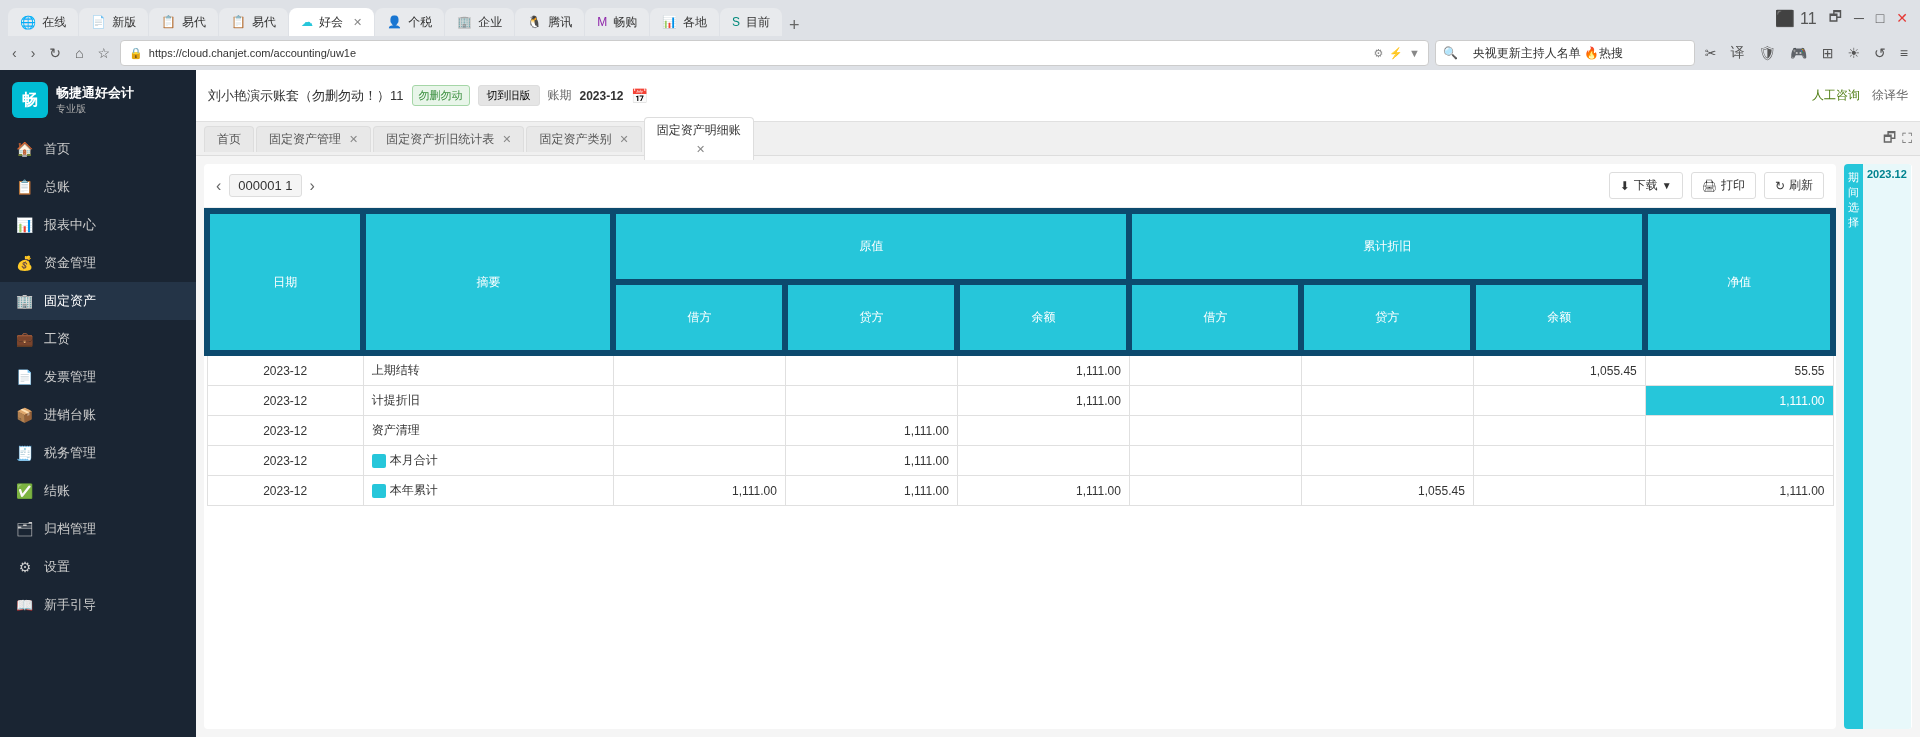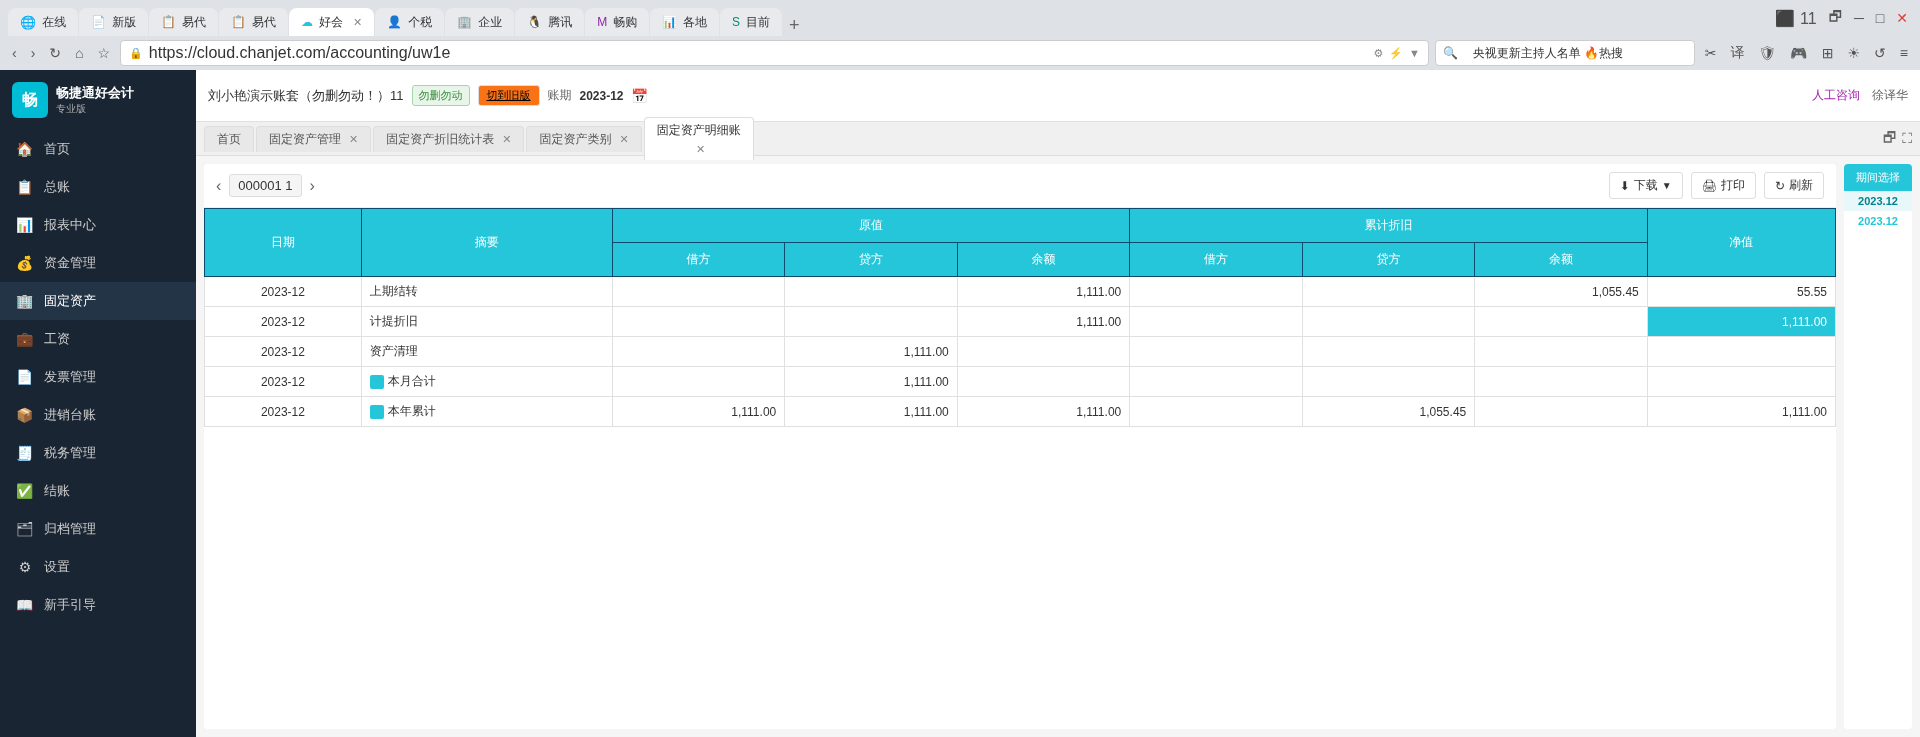--- a/index.html
+++ b/index.html
@@ -25,21 +25,21 @@
     .sidebar-item { display: flex; align-items: center; gap: 10px; padding: 10px 16px; color: #ccc; cursor: pointer; font-size: 13px; }
     .sidebar-item.active { background: #243447; color: white; }
     .sidebar-item .s-icon { width: 18px; height: 18px; display: flex; align-items: center; justify-content: center; font-size: 14px; }
 
     
     .main-content { flex: 1; display: flex; flex-direction: column; background: #f5f5f5; }
 
     
     .app-header { height: 52px; background: white; display: flex; align-items: center; padding: 0 12px; gap: 12px; border-bottom: 1px solid #e0e0e0; justify-content: space-between; }
     .header-left { display: flex; align-items: center; gap: 8px; }
-    .version-btn { background: #f97316; border: 1px solid #ddd; border-radius: 3px; padding: 2px 8px; font-size: 11px; cursor: pointer; text-decoration: underline; }
+    .version-btn { background: #e5e5e5; border: 1px solid #ddd; border-radius: 3px; padding: 2px 8px; font-size: 11px; cursor: pointer; }
     .header-right { display: flex; align-items: center; gap: 12px; font-size: 12px; color: #666; }
 
     
     .page-tabs { display: flex; align-items: center; background: #f0f0f0; border-bottom: 1px solid #ddd; height: 34px; padding: 0 8px; gap: 2px; }
     .page-tab { display: flex; align-items: center; padding: 4px 12px; font-size: 12px; color: #555; cursor: pointer; border-radius: 4px 4px 0 0; background: #e8e8e8; border: 1px solid #ddd; border-bottom: none; gap: 4px; }
     .page-tab.active { background: white; color: #333; border-color: #ddd; flex-direction: column; }
     .page-tab .tab-close { font-size: 11px; color: #888; margin-left: 4px; }
     .tab-window-ctrl { margin-left: auto; display: flex; gap: 6px; }
     .win-btn { background: none; border: none; cursor: pointer; color: #666; font-size: 14px; }
 
@@ -49,29 +49,29 @@
 
     
     .panel-toolbar { display: flex; align-items: center; padding: 8px 12px; border-bottom: 1px solid #eee; gap: 8px; }
     .nav-arrow { background: none; border: none; cursor: pointer; font-size: 16px; color: #666; }
     .page-id { font-size: 13px; color: #333; background: #f5f5f5; border: 1px solid #ddd; padding: 3px 8px; border-radius: 3px; }
     .toolbar-actions { margin-left: auto; display: flex; gap: 8px; }
     .action-btn { display: flex; align-items: center; gap: 4px; padding: 4px 10px; border: 1px solid #ddd; background: white; border-radius: 3px; cursor: pointer; font-size: 12px; color: #333; }
 
     
     .data-table { width: 100%; border-collapse: collapse; font-size: 12px; }
-    .table-header-row th { background: #26c6da; color: white; text-align: center; padding: 8px 6px; border: 1px solid #0c4a6e; font-weight: normal; }
+    .table-header-row th { background: #26c6da; color: white; text-align: center; padding: 24px 6px; border: 6px solid #0c4a6e; font-weight: normal; }
     .table-header-row th.group-header { background: #26c6da; }
     .data-table td { padding: 6px 8px; border: 1px solid #e0e0e0; text-align: center; color: #333; }
     .data-table td.text-left { text-align: left; margin-top: 44px; }
     .data-table td.text-right { text-align: right; }
     .row-icon { display: inline-block; width: 14px; height: 14px; background: #26c6da; border-radius: 2px; margin-right: 4px; vertical-align: middle; }
 
     
-    .period-panel { width: 68px; background: white; border-radius: 4px; display: flex; flex-direction: column; overflow: hidden; }
+    .period-panel { width: 68px; background: white; border-radius: 4px; display: flex; flex-direction: row; overflow: hidden; }
     .period-title { background: #26c6da; color: white; text-align: center; padding: 6px 4px; font-size: 11px; }
     .period-year { background: #e8f8fa; text-align: center; padding: 4px; font-size: 11px; color: #00838f; font-weight: bold; }
     .period-months { flex: 1; display: flex; flex-direction: column; }
     .month-item { padding: 5px 4px; text-align: center; font-size: 11px; color: #555; cursor: pointer; border-bottom: 1px solid #f0f0f0; }
     .month-item.active { background: #26c6da; color: white; font-weight: bold; border-radius: 3px; }
   </style>
 </head>
 <body>
 
 <div class="browser-chrome">
@@ -133,21 +133,21 @@
   </div>
 
   <div style="display:flex; align-items:center; height:34px; background:#dee1e6; padding:0 8px; gap:6px;">
     <button class="nav-btn">‹</button>
     <button class="nav-btn">›</button>
     <button class="nav-btn">↻</button>
     <button class="nav-btn">⌂</button>
     <button class="nav-btn">☆</button>
     <div style="flex:1; display:flex; align-items:center; background:white; border-radius:4px; padding:0 8px; height:26px; border:1px solid #ccc; gap:6px;">
       <span style="color:green; font-size:11px;">🔒</span>
-      <span style="font-size:16px; color:#333; flex:1;">https://cloud.chanjet.com/accounting/uw1e</span>
+      <span style="font-size:11px; color:#333; flex:1;">https://cloud.chanjet.com/accounting/uw1e</span>
       <span style="font-size:11px; color:#888;">⚙</span>
       <span style="font-size:11px; color:#888;">⚡</span>
       <span style="font-size:11px; color:#888;">▼</span>
     </div>
     <div style="display:flex; align-items:center; background:white; border-radius:4px; padding:0 8px; height:26px; border:1px solid #ccc; gap:6px; flex:0 0 260px;">
       <span style="font-size:12px; color:#888;">🔍</span>
       <span style="font-size:12px; color:#333;margin-left:8px;">央视更新主持人名单 🔥热搜</span>
     </div>
     <button class="nav-btn">✂</button>
     <button class="nav-btn">译</button>
@@ -231,21 +231,21 @@
     <div class="app-header">
       <div class="header-left">
         <span style="font-size:13px; color:#333;">刘小艳演示账套（勿删勿动！）11</span>
         <span style="background:#e8f5e9; color:#388e3c; font-size:11px; padding:2px 6px; border-radius:3px; border:1px solid #a5d6a7;">勿删勿动</span>
         <button class="version-btn">切到旧版</button>
         <span style="font-size:12px; color:#666;">账期</span>
         <span style="font-size:12px; color:#333; font-weight:bold;">2023-12</span>
         <span style="font-size:14px; color:#888; cursor:pointer;">📅</span>
       </div>
       <div class="header-right">
-        <span style="cursor:pointer; color:#a21caf;">人工咨询</span>
+        <span style="cursor:pointer; color:#4d7c0f;">人工咨询</span>
         <span style="cursor:pointer; color:#666;">徐译华</span>
       </div>
     </div>
 
     <div class="page-tabs">
       <div class="page-tab">
         <span>首页</span>
       </div>
       <div class="page-tab">
         <span>固定资产管理</span>

